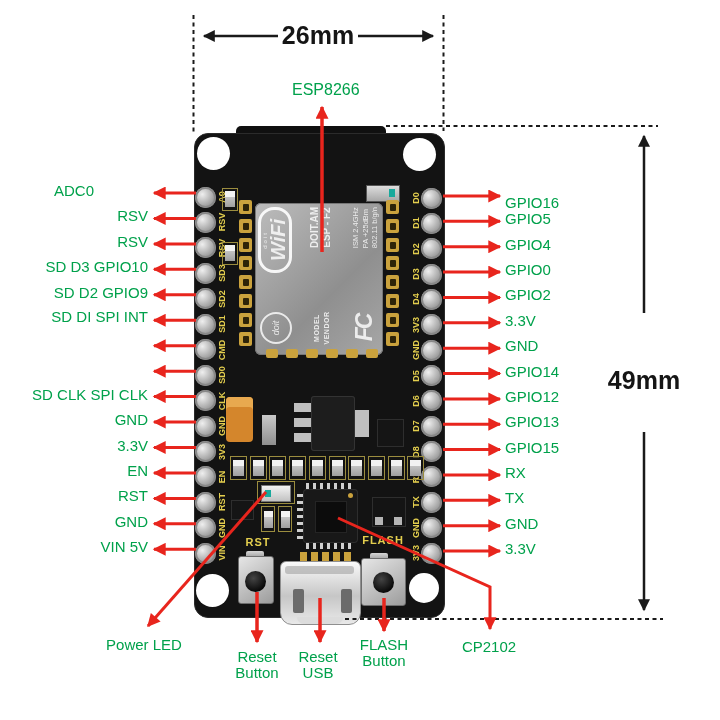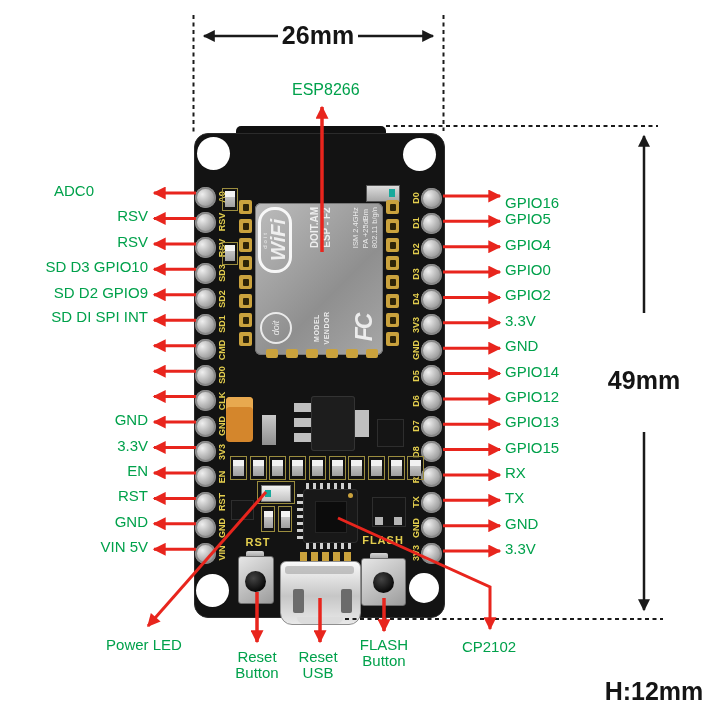--- a/index.html
+++ b/index.html
@@ -168,20 +168,21 @@
     <div class="green-label" style="left: 0px; top: 284.8px; width: 148px; text-align: right;">SD D2 GPIO9</div>
     <div class="pin" style="left: 195px; top: 288.3px;"></div>
     <div class="silk silk-rot" style="left: 222px; top: 298.8px;">SD2</div>
     <div class="green-label" style="left: 0px; top: 309px; width: 148px; text-align: right;">SD DI SPI INT</div>
     <div class="pin" style="left: 195px; top: 313.75px;"></div>
     <div class="silk silk-rot" style="left: 222px; top: 324.25px;">SD1</div>
     <div class="pin" style="left: 195px; top: 339.2px;"></div>
     <div class="silk silk-rot" style="left: 222px; top: 349.7px;">CMD</div>
     <div class="pin" style="left: 195px; top: 364.65px;"></div>
     <div class="silk silk-rot" style="left: 222px; top: 375.15px;">SD0</div>
+    <div class="green-label" style="left: 0px; top: 386.6px; width: 148px; text-align: right;">SD CLK SPI CLK</div>
     <div class="pin" style="left: 195px; top: 390.1px;"></div>
     <div class="silk silk-rot" style="left: 222px; top: 400.6px;">CLK</div>
     <div class="green-label" style="left: 0px; top: 412.05px; width: 148px; text-align: right;">GND</div>
     <div class="pin" style="left: 195px; top: 415.55px;"></div>
     <div class="silk silk-rot" style="left: 222px; top: 426.05px;">GND</div>
     <div class="green-label" style="left: 0px; top: 437.5px; width: 148px; text-align: right;">3.3V</div>
     <div class="pin" style="left: 195px; top: 441px;"></div>
     <div class="silk silk-rot" style="left: 222px; top: 451.5px;">3V3</div>
     <div class="green-label" style="left: 0px; top: 462.95px; width: 148px; text-align: right;">EN</div>
     <div class="pin" style="left: 195px; top: 466.45px;"></div>
@@ -359,21 +360,20 @@
     <line x1="443" y1="449.6" x2="500" y2="449.6" stroke="#E8251D" stroke-width="3" marker-end="url(#ah-red)"></line>
     <line x1="443" y1="474.96" x2="500" y2="474.96" stroke="#E8251D" stroke-width="3" marker-end="url(#ah-red)"></line>
     <line x1="443" y1="500.32" x2="500" y2="500.32" stroke="#E8251D" stroke-width="3" marker-end="url(#ah-red)"></line>
     <line x1="443" y1="525.6800000000001" x2="500" y2="525.6800000000001" stroke="#E8251D" stroke-width="3" marker-end="url(#ah-red)"></line>
     <line x1="443" y1="551.04" x2="500" y2="551.04" stroke="#E8251D" stroke-width="3" marker-end="url(#ah-red)"></line>
   </svg>
 
 <div class="abs txt-layer" style="left:0;top:0;width:720px;height:640px">
   <div class="dim-text" style="left:278px;top:21px;width:80px;background:#fff">26mm</div>
   <div class="dim-text" style="left:604px;top:366px;width:80px">49mm</div>
-  <div class="dim-text" style="left:604px;top:677px;width:100px">H:12mm</div>
   <div class="chip-callout" style="left:292px;top:81px">ESP8266</div>
 
   <div class="green-label" style="left:98px;top:637px;width:92px;text-align:center">Power LED</div>
   <div class="green-label" style="left:217px;top:649px;width:80px;text-align:center">Reset</div>
   <div class="green-label" style="left:217px;top:665px;width:80px;text-align:center">Button</div>
   <div class="green-label" style="left:278px;top:649px;width:80px;text-align:center">Reset</div>
   <div class="green-label" style="left:278px;top:665px;width:80px;text-align:center">USB</div>
   <div class="green-label" style="left:344px;top:637px;width:80px;text-align:center">FLASH</div>
   <div class="green-label" style="left:344px;top:653px;width:80px;text-align:center">Button</div>
   <div class="green-label" style="left:448px;top:639px;width:82px;text-align:center">CP2102</div>

